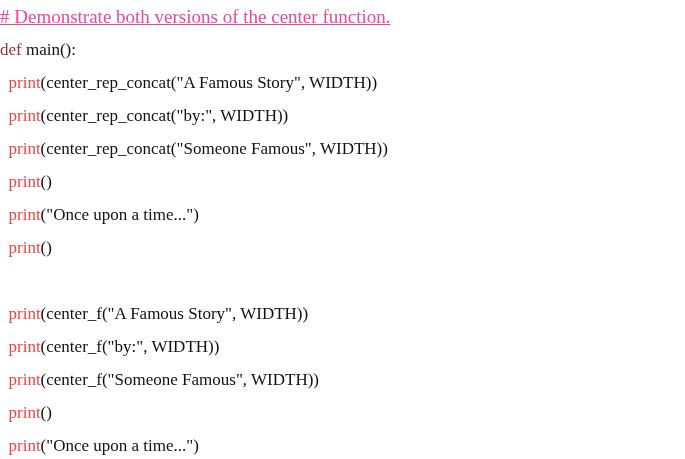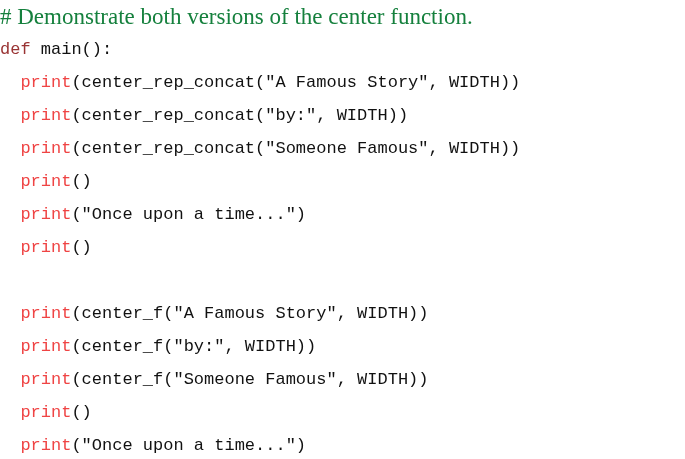--- a/index.html
+++ b/index.html
@@ -18,36 +18,37 @@
     position: relative;
     width: 685px;
     height: 459px;
     background: #ffffff;
     padding: 0;
   }
   .code-line {
     height: 33px;
     line-height: 33px;
     white-space: pre;
-    font-family: Liberation Mono, monospace;
+    font-family: Liberation Serif, serif;
     font-size: 17px;
     color: #111111;
     letter-spacing: 0px;
   }
   .code-line.blank {
     color: transparent;
   }
   .comment-line {
     height: 33px;
     line-height: 33px;
     white-space: pre;
     font-family: "Liberation Serif", serif;
-    font-size: 23px;
-    color: #15803d;
+    font-size: 19px;
+    color: #ec4899;
     letter-spacing: 0px;
+    text-decoration: underline;
   }
   .tok-kw      { color: #993333; }
   .tok-builtin { color: #ef4444; }
   .tok-plain   { color: #111111; }
 </style>
 </head>
 <body>
 
 <div id="code-listing">
 

